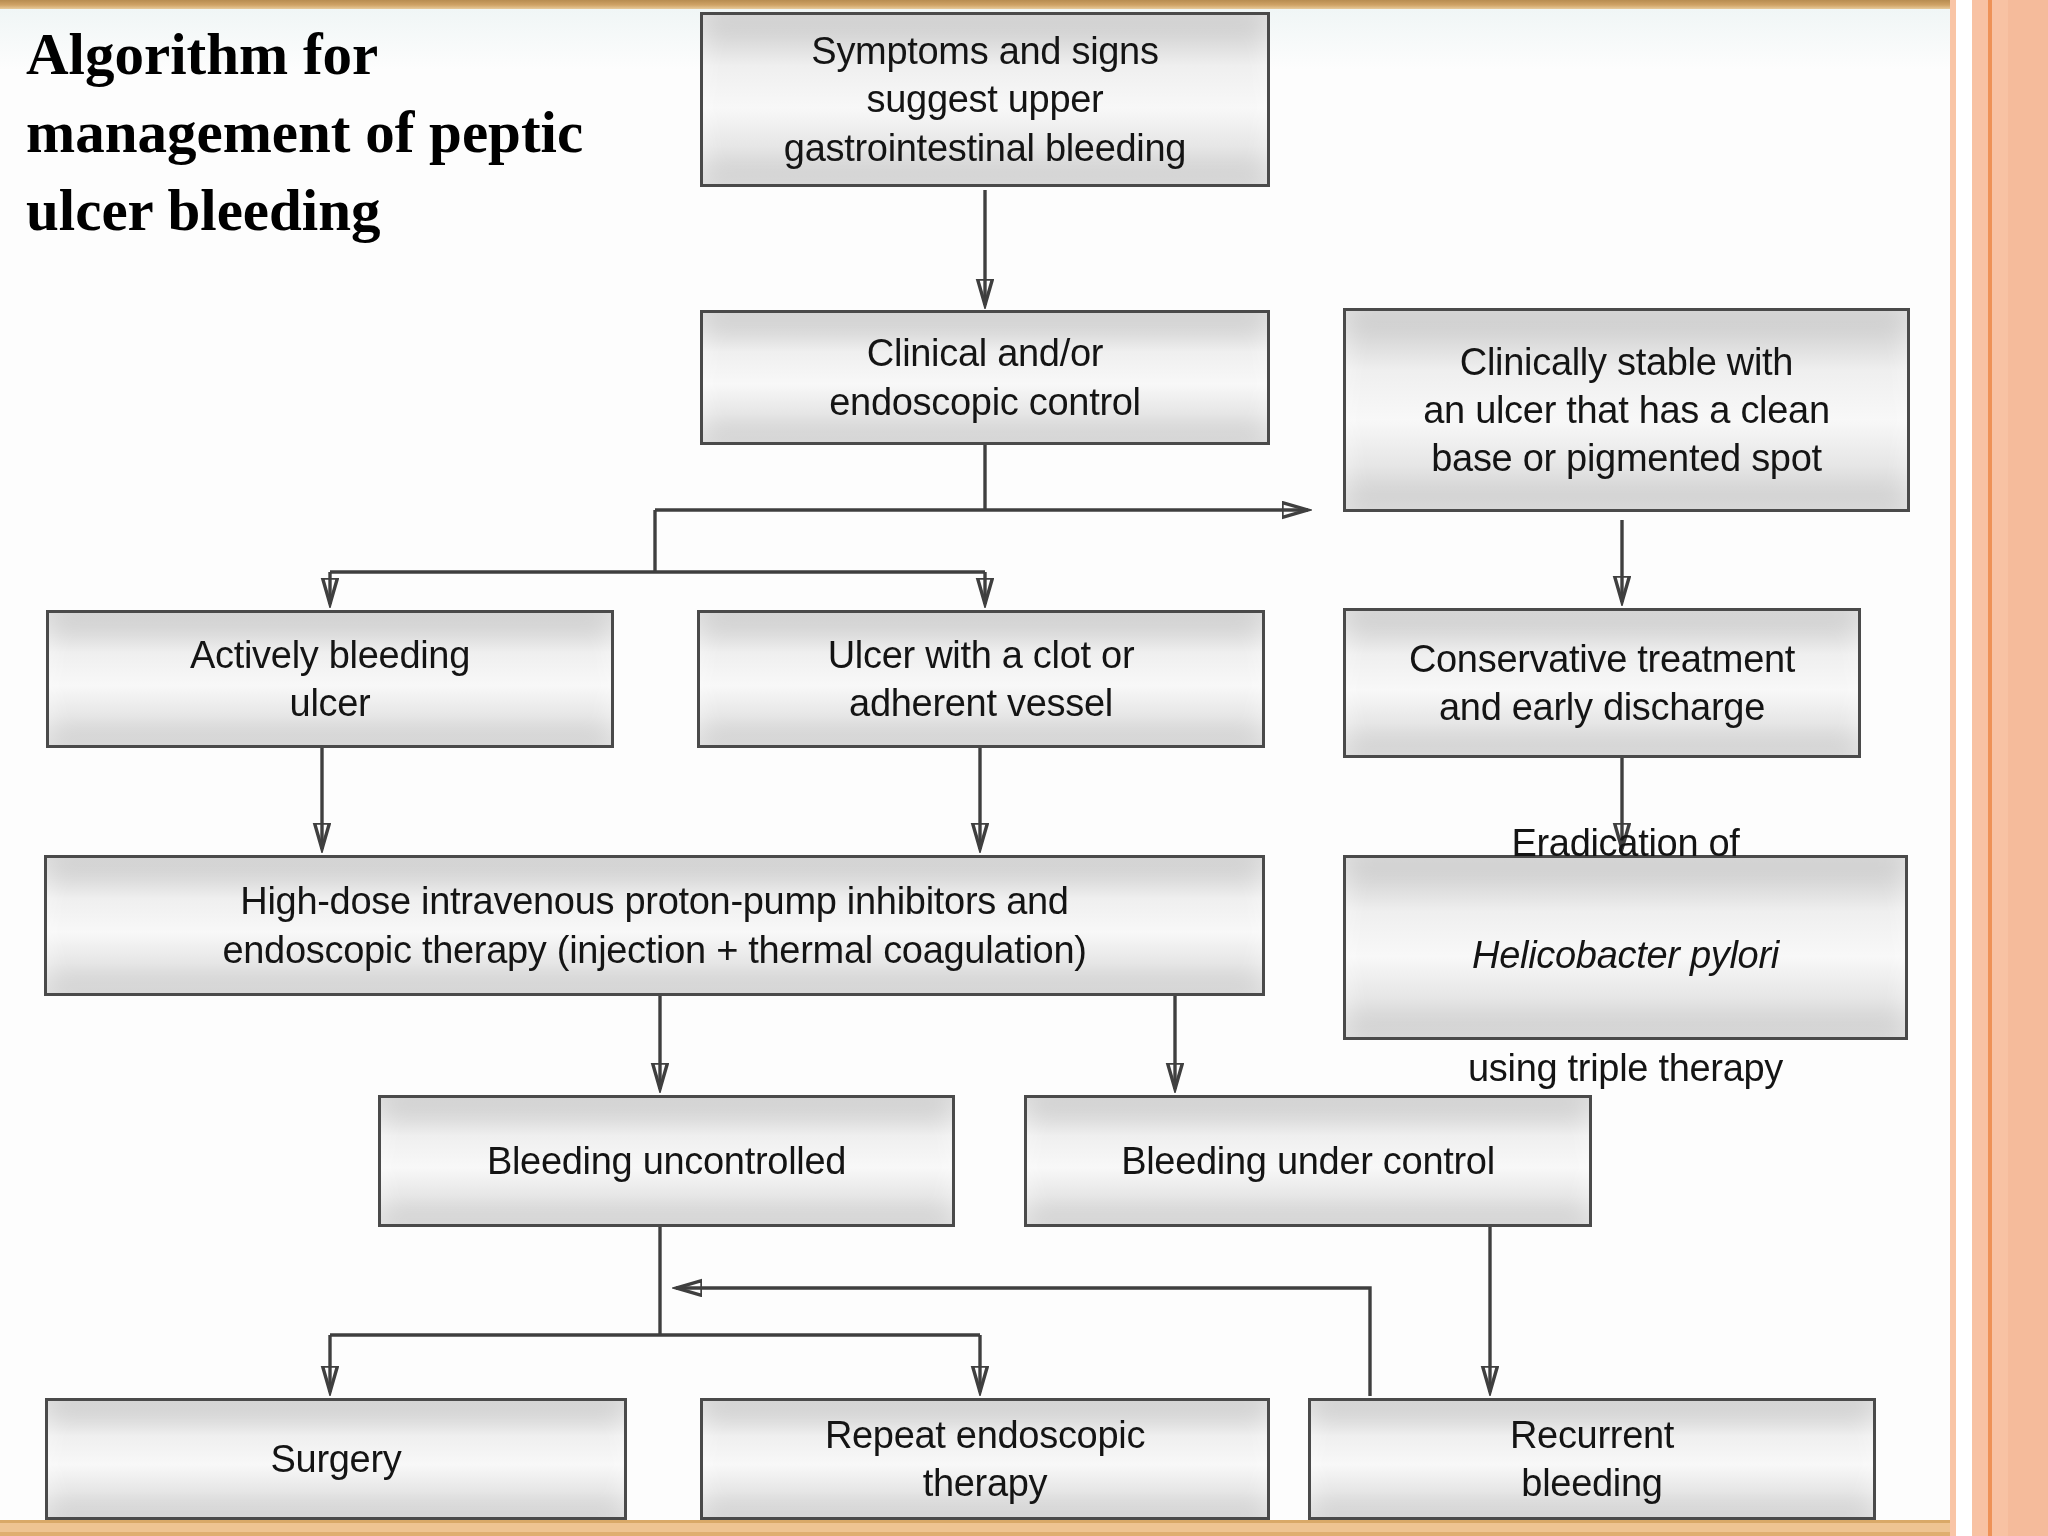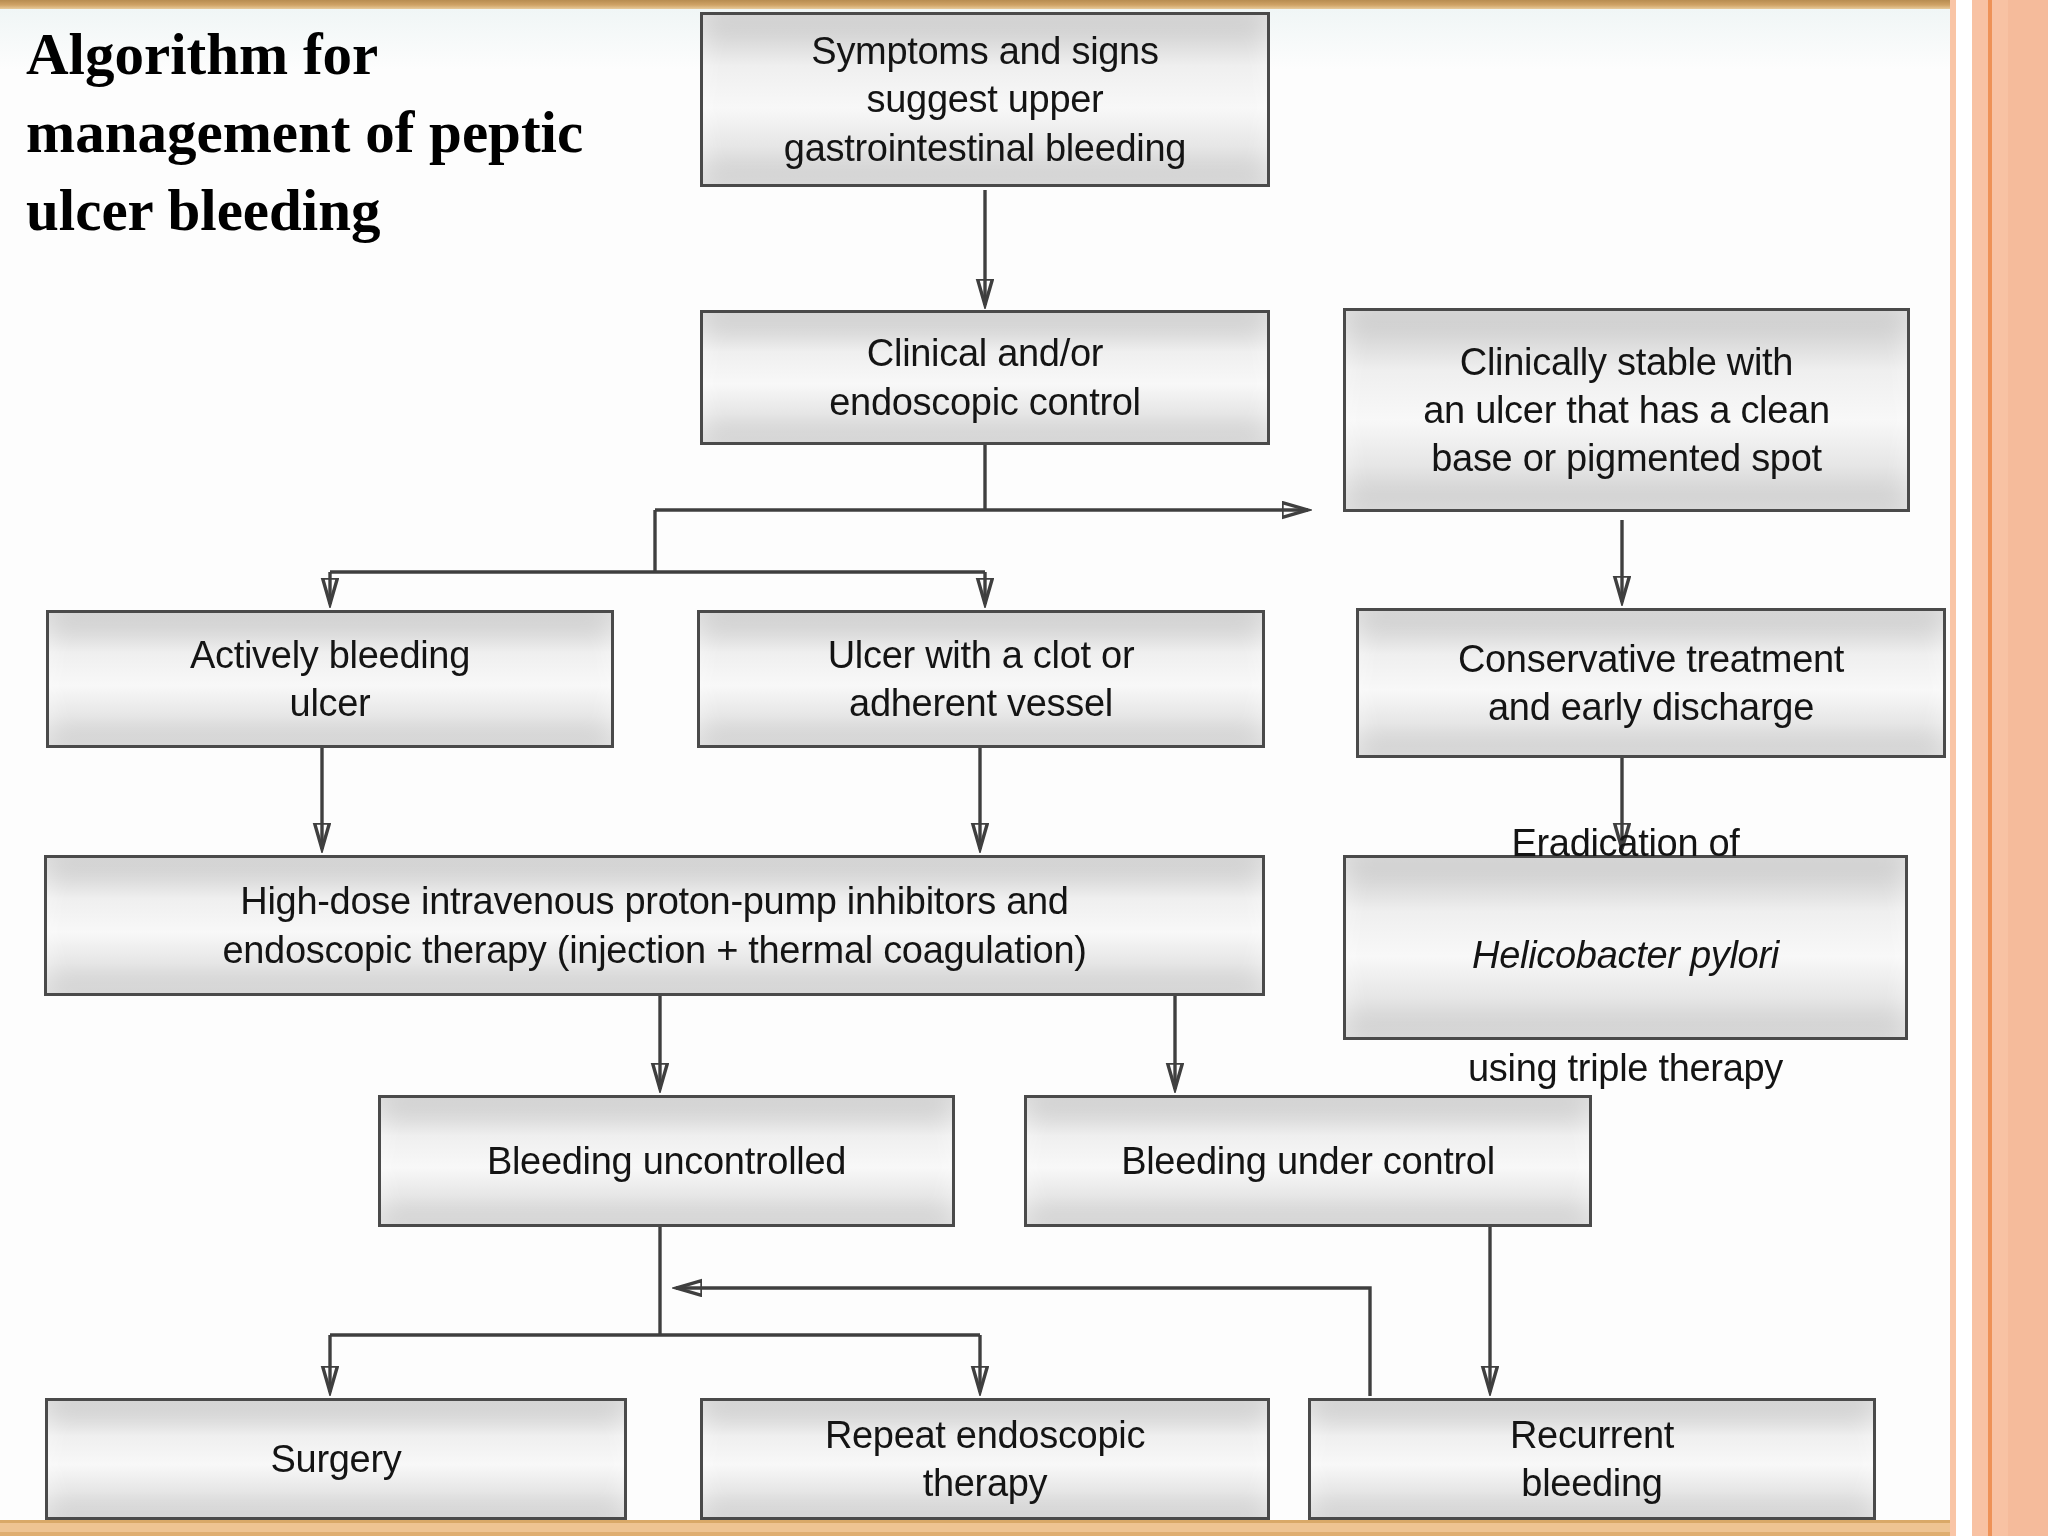--- a/index.html
+++ b/index.html
@@ -48,21 +48,21 @@
     display:flex;align-items:center;justify-content:center;
     text-align:center;color:#141414;
     font-size:38px;line-height:1.27;letter-spacing:-0.3px;
     white-space:pre-line;
   }
   .n-symptoms   {left:700px; top:12px;  width:570px; height:175px;}
   .n-triage     {left:700px; top:310px; width:570px; height:135px;}
   .n-stable     {left:1343px;top:308px; width:567px; height:204px;}
   .n-active     {left:46px;  top:610px; width:568px; height:138px;}
   .n-clot       {left:697px; top:610px; width:568px; height:138px;}
-  .n-conserv    {left:1343px;top:608px; width:590px; height:150px;margin-left:13px;}
+  .n-conserv    {left:1343px;top:608px; width:518px; height:150px;}
   .n-ppi        {left:44px;  top:855px; width:1221px;height:141px;}
   .n-eradic     {left:1343px;top:855px; width:565px; height:185px;}
   .n-uncontrol  {left:378px; top:1095px;width:577px; height:132px;text-align:right;}
   .n-control    {left:1024px;top:1095px;width:568px; height:132px;}
   .n-surgery    {left:45px;  top:1398px;width:582px; height:122px;}
   .n-repeat     {left:700px; top:1398px;width:570px; height:122px;}
   .n-recurrent  {left:1308px;top:1398px;width:568px; height:122px;}
   .italic{font-style:italic;}
   .eradic-lines span{display:block;margin-top:16px;}
 </style>

